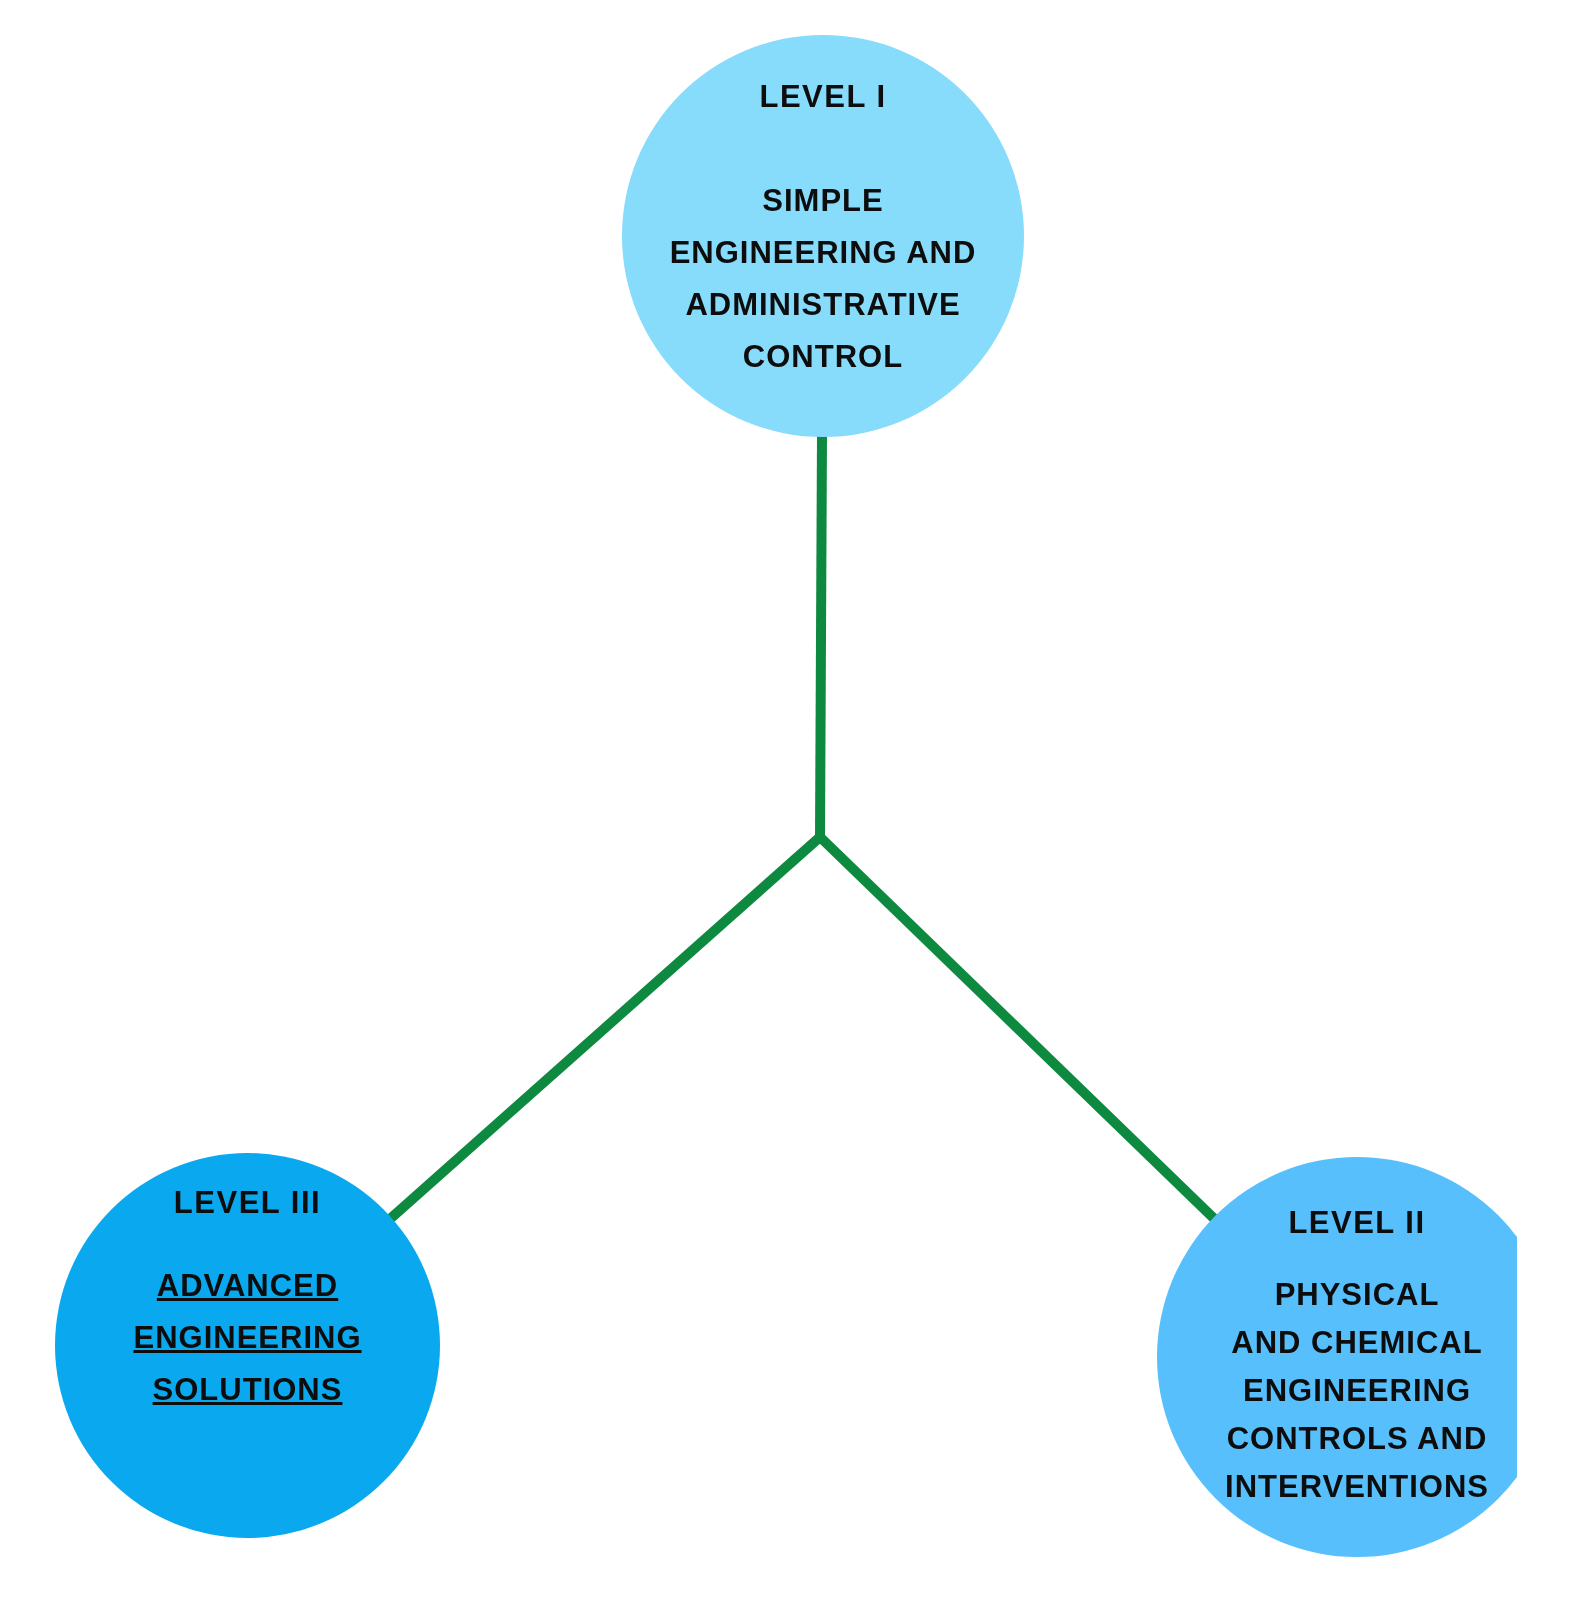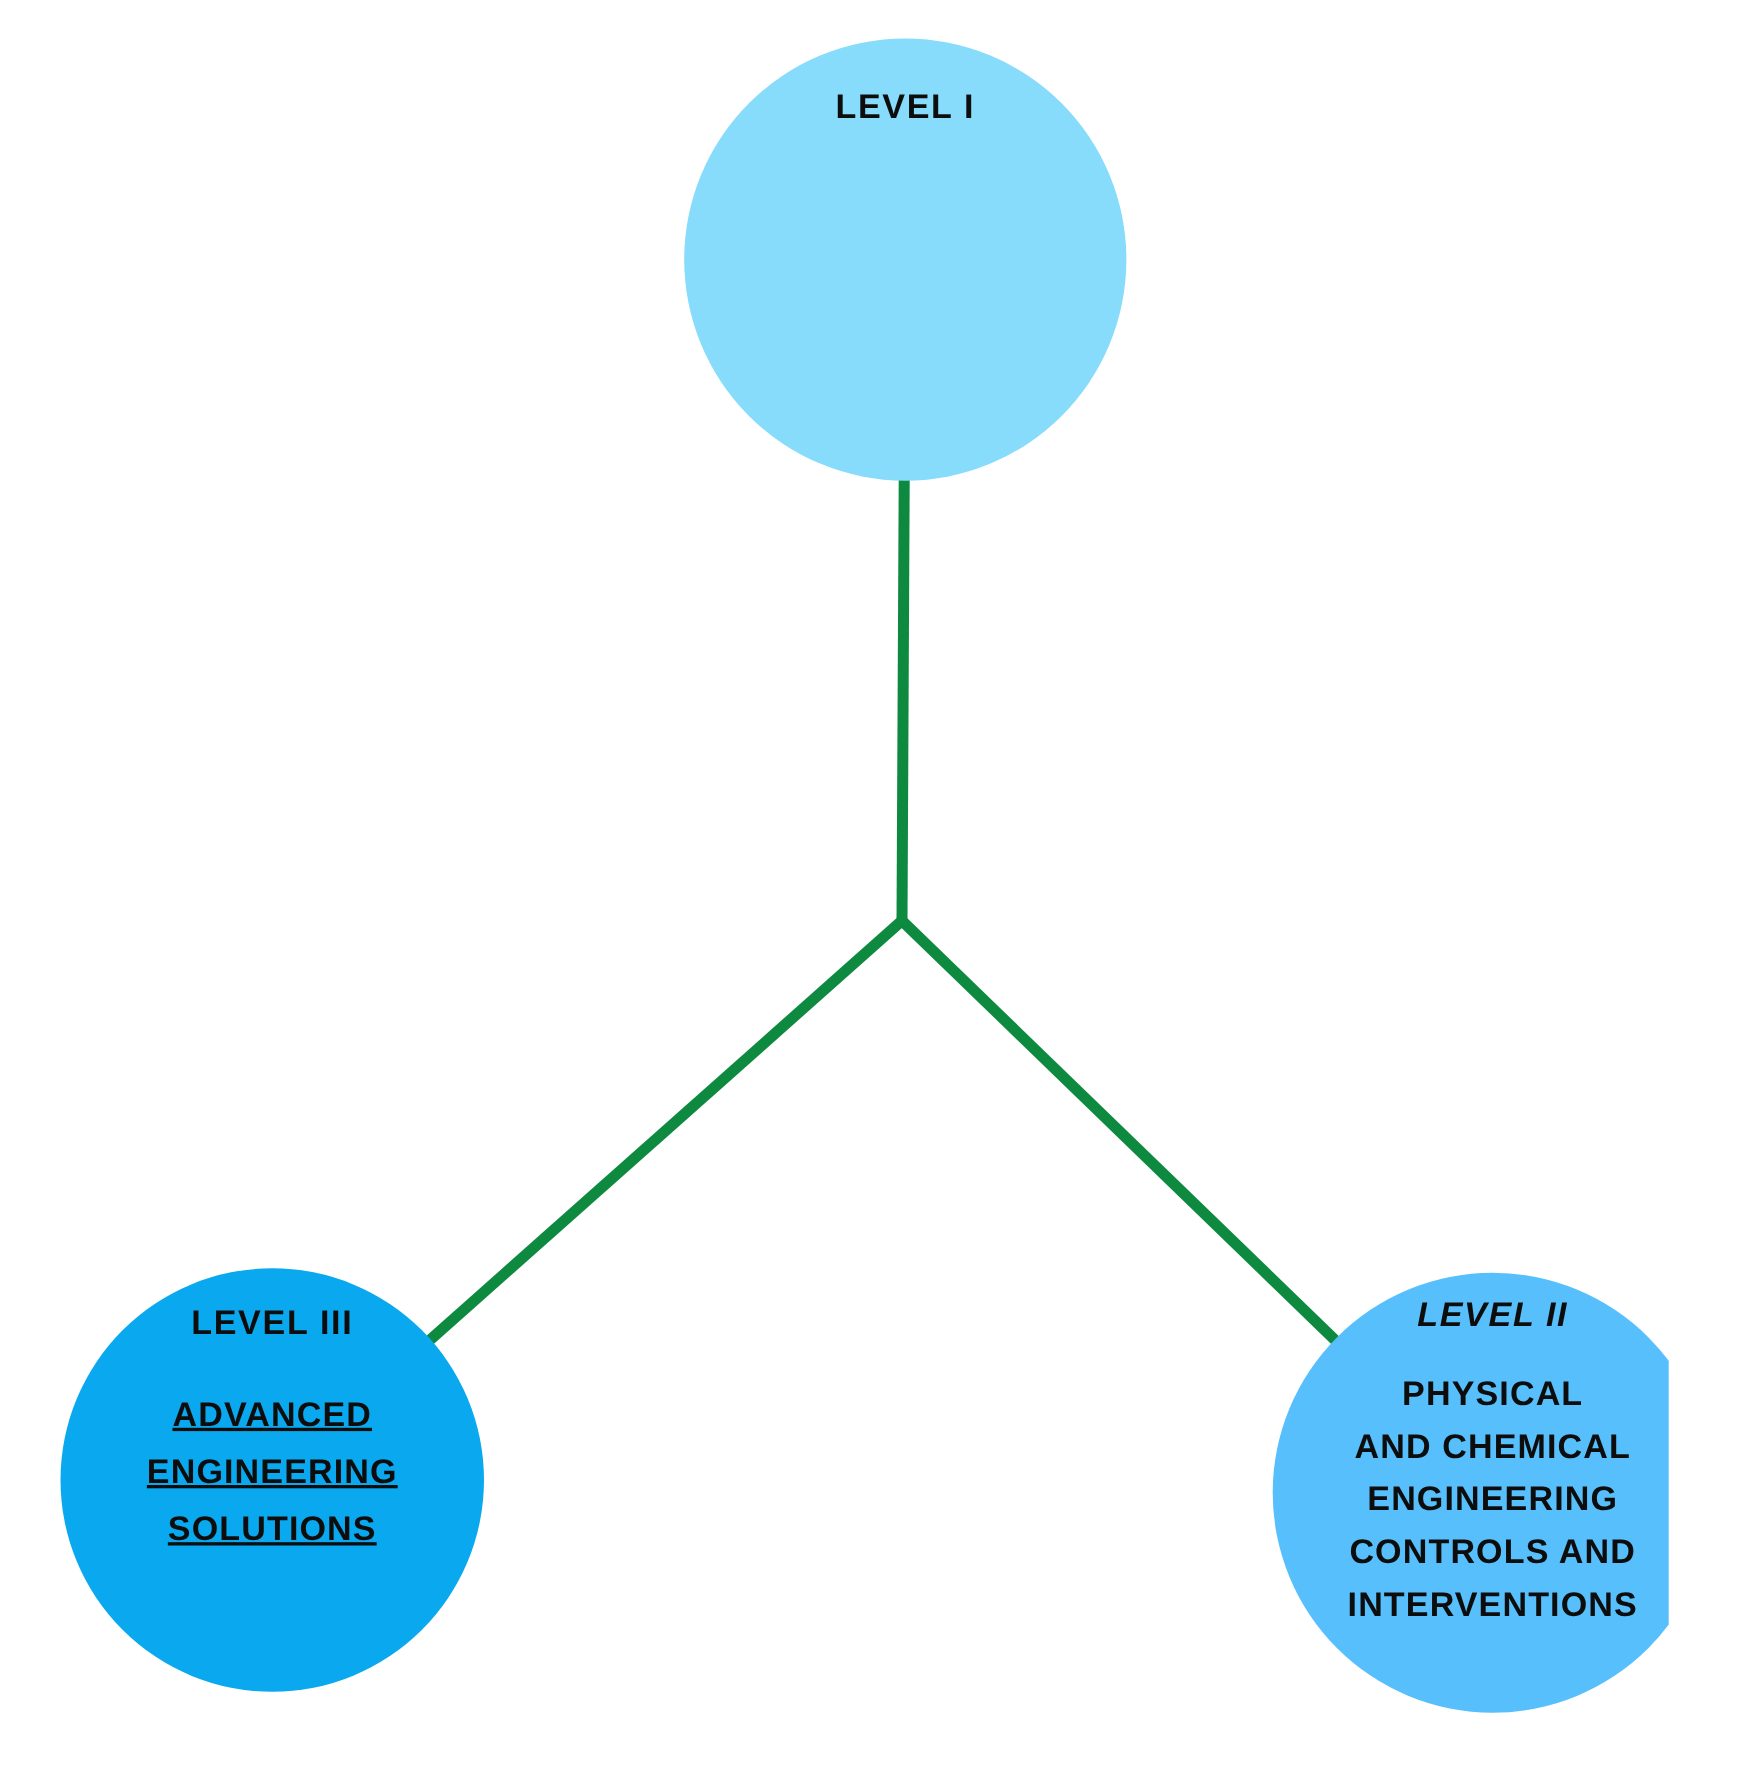--- a/index.html
+++ b/index.html
@@ -58,36 +58,40 @@
     line-height: 73px;
     letter-spacing: 2px;
     white-space: pre-line;
   }
   
   .node-bottom-left { left: 55px; top: 1153px; width: 385px; height: 385px; }
   .node-bottom-left .node-title { margin-top: 24px; }
   .node-bottom-left .node-body  { margin-top: 31px; text-decoration: underline; }
   
   .node-bottom-right { left: 1157px; top: 1157px; width: 400px; height: 400px; }
-  .node-bottom-right .node-title { margin-top: 12px; font-style: italic; }
+  .node-bottom-right .node-title { margin-top: 40px; }
   .node-bottom-right .node-body  { margin-top: 22px; line-height: 48px; text-align: center; }
 </style>
 </head>
 <body>
 
 <div class="canvas">
 
   <svg class="connectors" viewBox="0 0 1587 1622" xmlns="http://www.w3.org/2000/svg">
     <line x1="823" y1="236" x2="820" y2="837" stroke-width="10" stroke="#0E8A40"></line>
     <line x1="820" y1="837" x2="247" y2="1346" stroke-width="10" stroke="#0E8A40"></line>
     <line x1="820" y1="837" x2="1357" y2="1357" stroke-width="10" stroke="#0E8A40"></line>
   </svg>
 
   <div class="node node-top" style="background-color: rgb(135, 219, 251);">
     <div class="node-title">LEVEL I</div>
+    <div class="node-body">SIMPLE
+ENGINEERING AND
+ADMINISTRATIVE
+CONTROL</div>
   </div>
 
 
   <div class="node node-bottom-left" style="background-color: rgb(10, 169, 239);">
     <div class="node-title">LEVEL III</div>
     <div class="node-body">ADVANCED
 ENGINEERING
 SOLUTIONS</div>
   </div>
 

